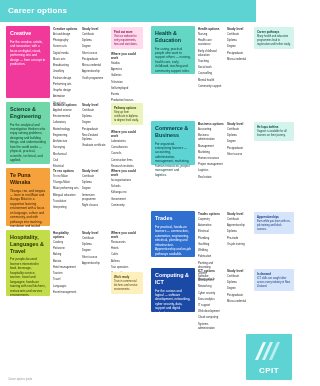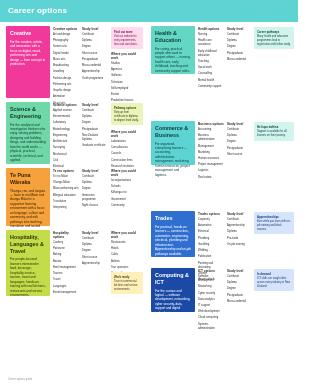--- a/index.html
+++ b/index.html
@@ -6,21 +6,21 @@
   body{
     width:298px;height:386px;
     background:#ffffff;
     font-family:"Liberation Sans", sans-serif;
     overflow:hidden;
   }
   .page{position:relative;width:298px;height:386px;background:#ffffff;}
 
   
   .header{
-    position:absolute;left:0;top:0;width:298px;height:22px;
+    position:absolute;left:0;top:0;width:256px;height:22px;
     background:#5ed3d3;
   }
   .header-title{
     position:absolute;left:8px;top:6px;
     font-size:8px;font-weight:bold;color:#ffffff;letter-spacing:.2px;
   }
 
   
   .board{position:absolute;left:6px;top:26px;width:286px;height:354px;}
 
@@ -380,16 +380,24 @@
       <div class="itm">Cruise ships</div>
     </div>
 
     <div class="note n-yellow" style="left:105px;top:246px;width:26px;">
       <b>Work ready</b>
       <span>Train in commercial kitchens and service environments.</span>
     </div>
 
   </div>
 
+  <div class="logo">
+    <svg class="logo-mark" viewBox="0 0 32 22">
+      <path d="M2 20 L10 2 L13 2 L5 20 Z" fill="#ffffff" opacity="0.9"></path>
+      <path d="M9 20 L17 2 L20 2 L12 20 Z" fill="#ffffff" opacity="0.75"></path>
+      <path d="M16 20 L24 2 L27 2 L19 20 Z" fill="#ffffff" opacity="0.6"></path>
+    </svg>
+    <div class="logo-text">CPIT</div>
+  </div>
 
   <div class="footer-note">Career options guide</div>
 
 </div>
 
 </body></html>

